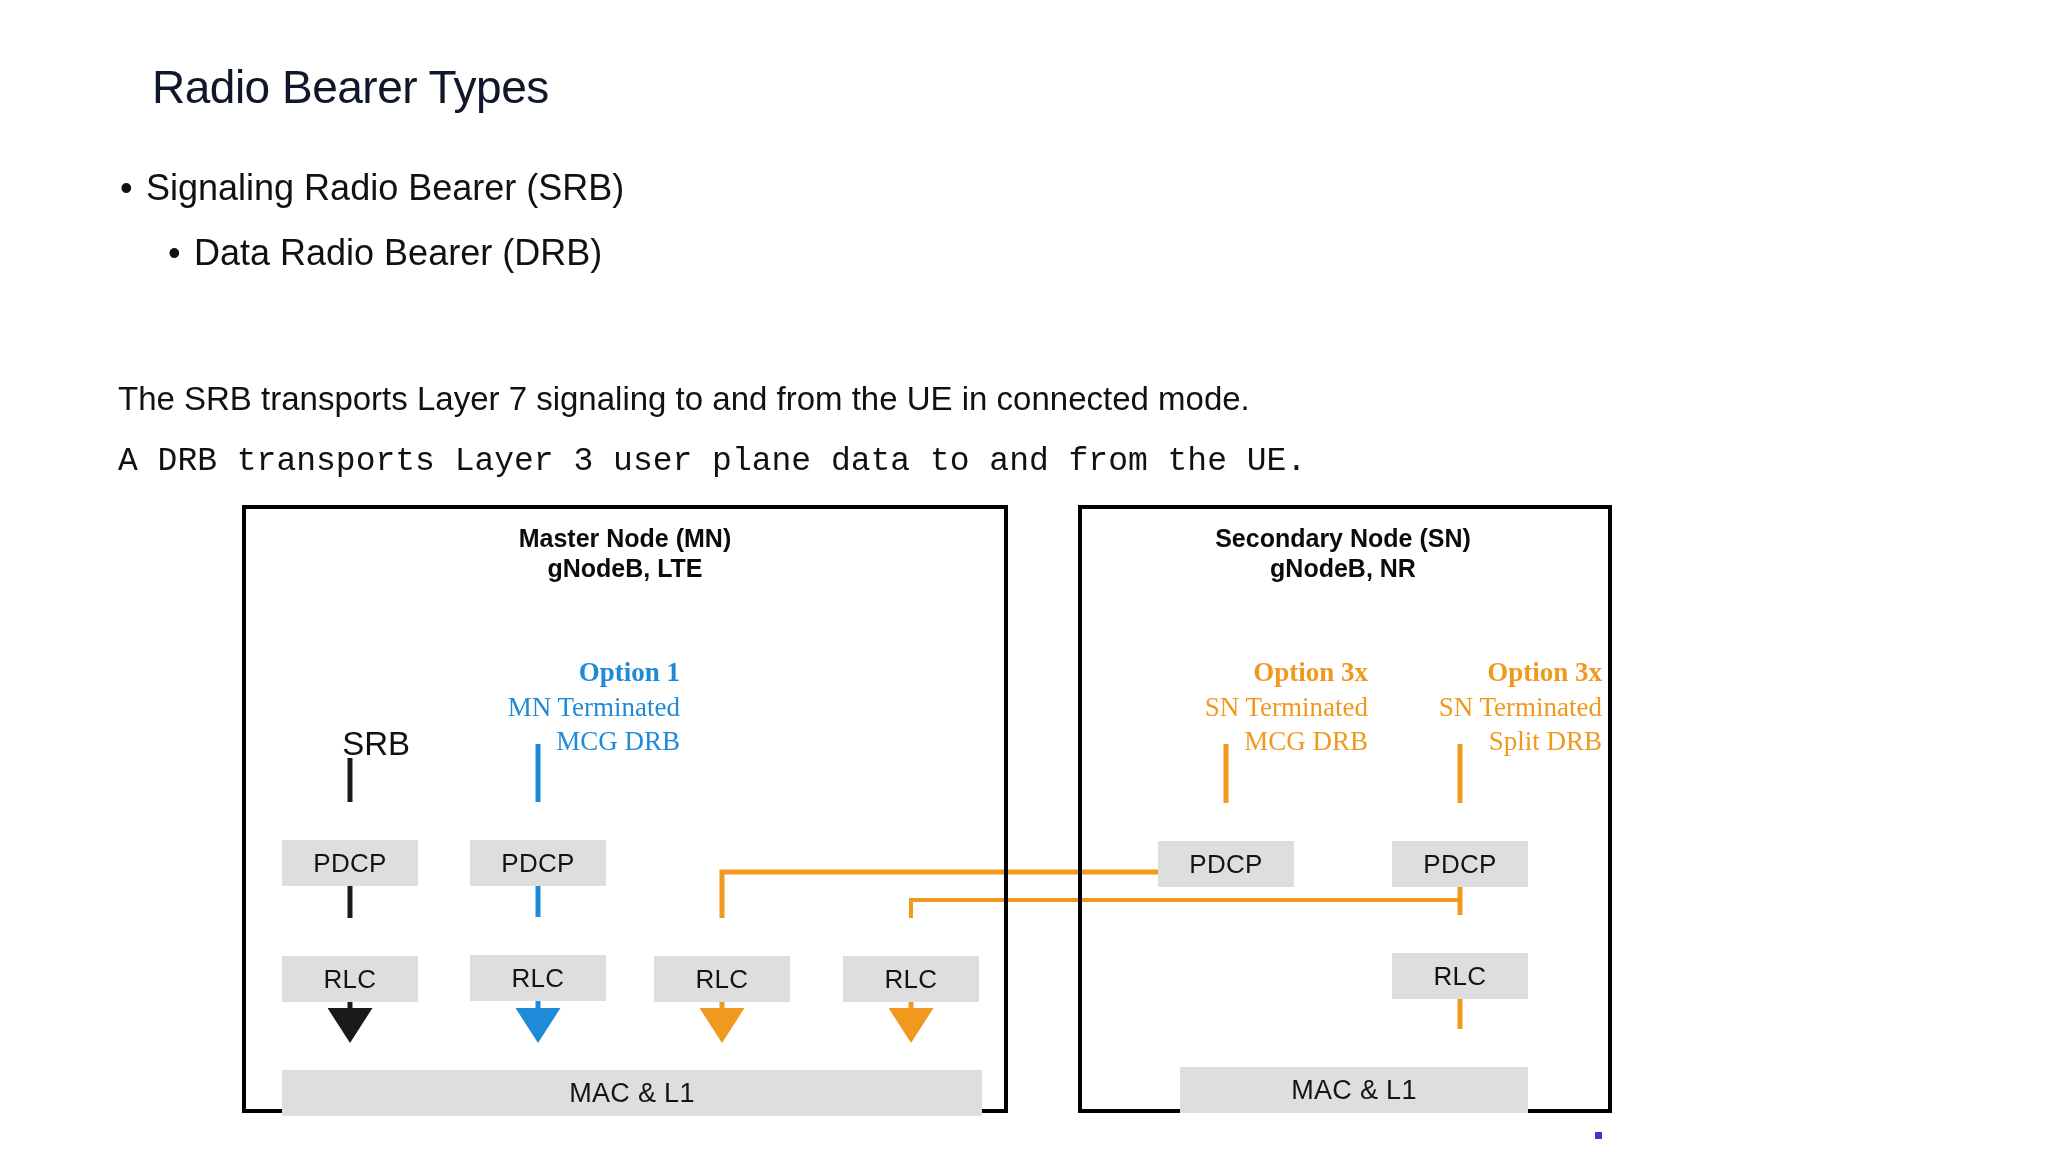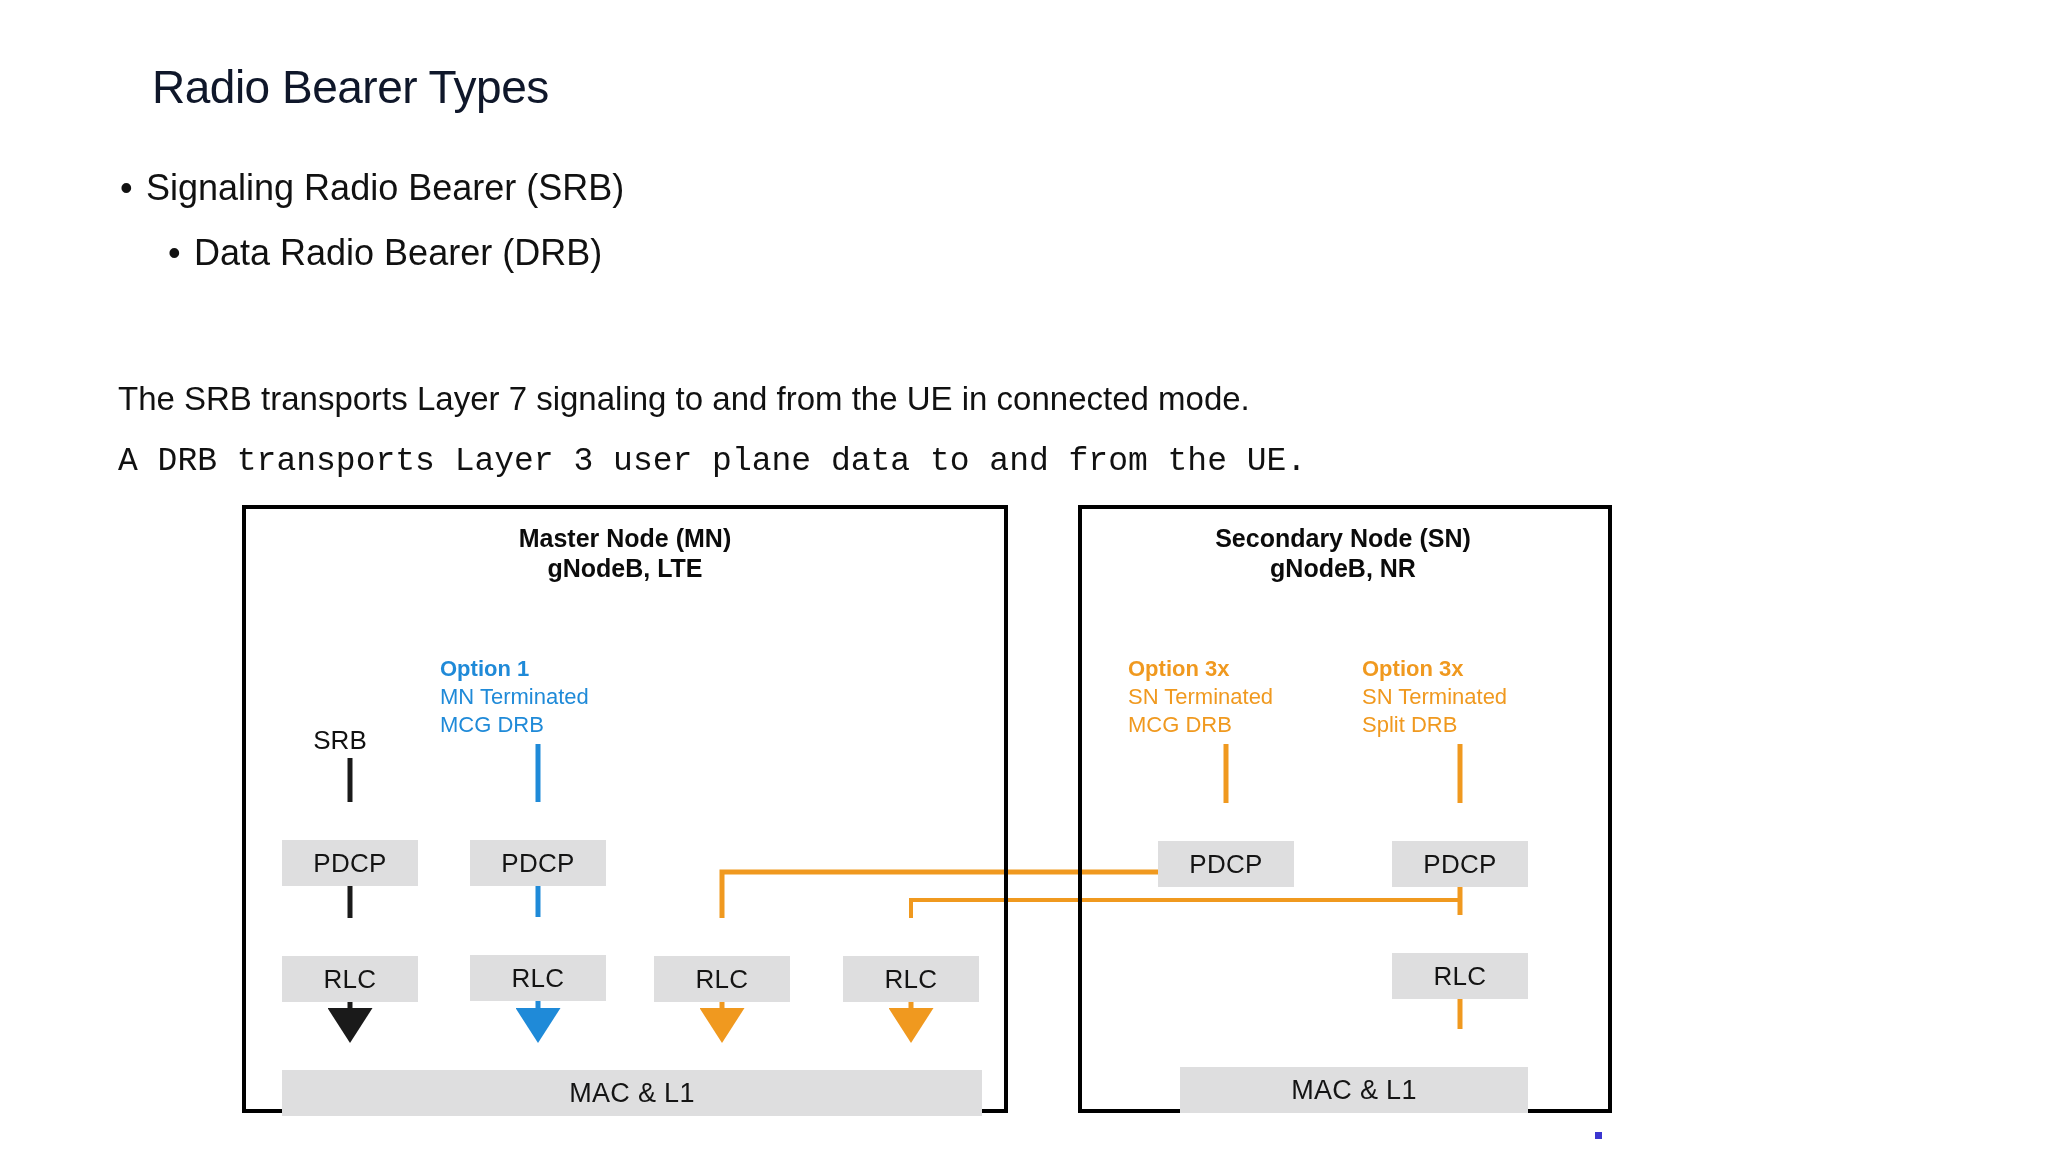--- a/index.html
+++ b/index.html
@@ -75,38 +75,39 @@
     font-size: 25px;
     line-height: 1.18;
     color: #0b0b0b;
     white-space: nowrap;
   }
   #mn-heading { left: 242px; top: 524px; width: 766px; }
   #sn-heading { left: 1078px; top: 524px; width: 530px; }
 
   .option-label {
     position: absolute;
-    text-align: left;
-    font-size: 22px;
+    text-align: right;
+    font-size: 27px;
     line-height: 1.28;
     white-space: nowrap;
+    font-family: Liberation Serif, serif;
   }
   .option-label .opt-title { font-weight: bold; display: block; }
   .option-label .opt-sub   { display: block; }
   .opt-blue   { color: #1f8ad8; }
   .opt-orange { color: #f0991f; }
 
   #opt-1  { left: 440px;  top: 655px; width: 240px; }
   #opt-3x-a { left: 1128px; top: 655px; width: 240px; }
   #opt-3x-b { left: 1362px; top: 655px; width: 240px; }
 
   .stack-label {
     position: absolute;
-    text-align: center;
-    font-size: 26px;
+    text-align: right;
+    font-size: 33px;
     white-space: nowrap;
   }
   #lbl-srb { left: 270px; top: 725px; width: 140px; color: #111; }
 
   
   .pbox {
     position: absolute;
     background: #dededf;
     color: #141414;
     font-size: 26px;

